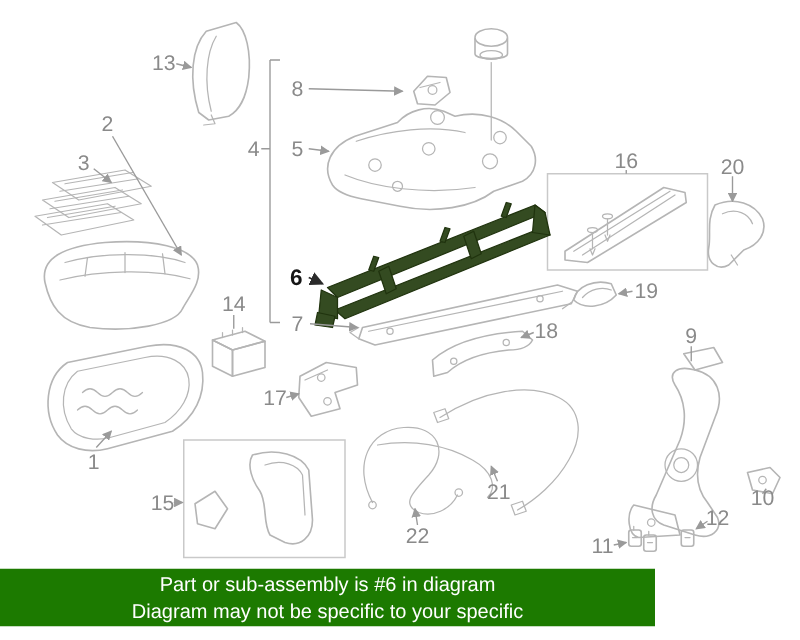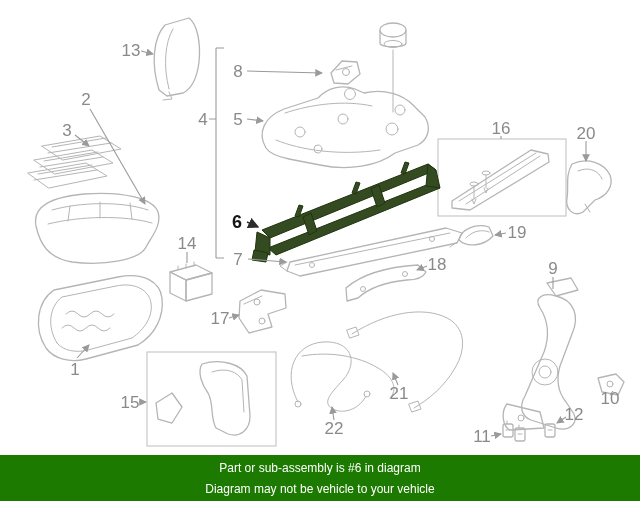--- a/index.html
+++ b/index.html
@@ -7,22 +7,22 @@
         font-family:"Liberation Sans",sans-serif;}
   svg{position:absolute;left:0;top:0;display:block;}
   .part{fill:none;stroke:var(--part-line,#b5b5b5);stroke-width:1.3;stroke-linejoin:round;stroke-linecap:round;}
   .part-thin{fill:none;stroke:var(--part-line,#b5b5b5);stroke-width:1;stroke-linejoin:round;stroke-linecap:round;}
   .box{fill:none;stroke:var(--box-line,#c9c9c9);stroke-width:1.2;}
   .leader{fill:none;stroke:var(--leader,#9a9a9a);stroke-width:1.1;}
   .leader-dark{fill:none;stroke:#2b2b2b;stroke-width:1.4;}
   .hl{stroke:var(--highlight-stroke,#20330e);stroke-width:1;stroke-linejoin:round;}
   .lbl{font-family:"Liberation Sans",sans-serif;font-size:17px;fill:var(--label,#8a8a8a);text-anchor:middle;}
   .lbl-strong{font-size:18px;font-weight:700;fill:#151515;}
-  .banner{position:absolute;left:0;top:455px;width:640px;height:46px;background:var(--banner-bg,#1c7a00);
-          color:var(--banner-text,#fff);text-align:center;font-size:12px;line-height:21px;padding-top:3px;
+  .banner{position:absolute;left:0;top:455px;width:524px;height:46px;background:var(--banner-bg,#1c7a00);
+          color:var(--banner-text,#fff);text-align:center;font-size:16px;line-height:21px;padding-top:3px;
           box-sizing:border-box;}
 </style>
 </head>
 <body>
 
 <div id="page">
 
 <svg width="640" height="455" viewBox="0 0 640 455">
   <defs>
     <marker id="arrGray" viewBox="0 0 8 8" refX="7" refY="4" markerWidth="7" markerHeight="7" orient="auto">
@@ -242,16 +242,16 @@
     <text class="lbl" x="437" y="270">18</text>
     <text class="lbl" x="517" y="238">19</text>
     <text class="lbl" x="586" y="139">20</text>
     <text class="lbl" x="399" y="399">21</text>
     <text class="lbl" x="334" y="434">22</text>
   </g>
 </svg>
 
 <div class="banner">
   <div>Part or sub-assembly is #6 in diagram</div>
-  <div>Diagram may not be vehicle to your vehicle</div>
+  <div>Diagram may not be specific to your specific</div>
 </div>
 
 </div>
 
 </body></html>

